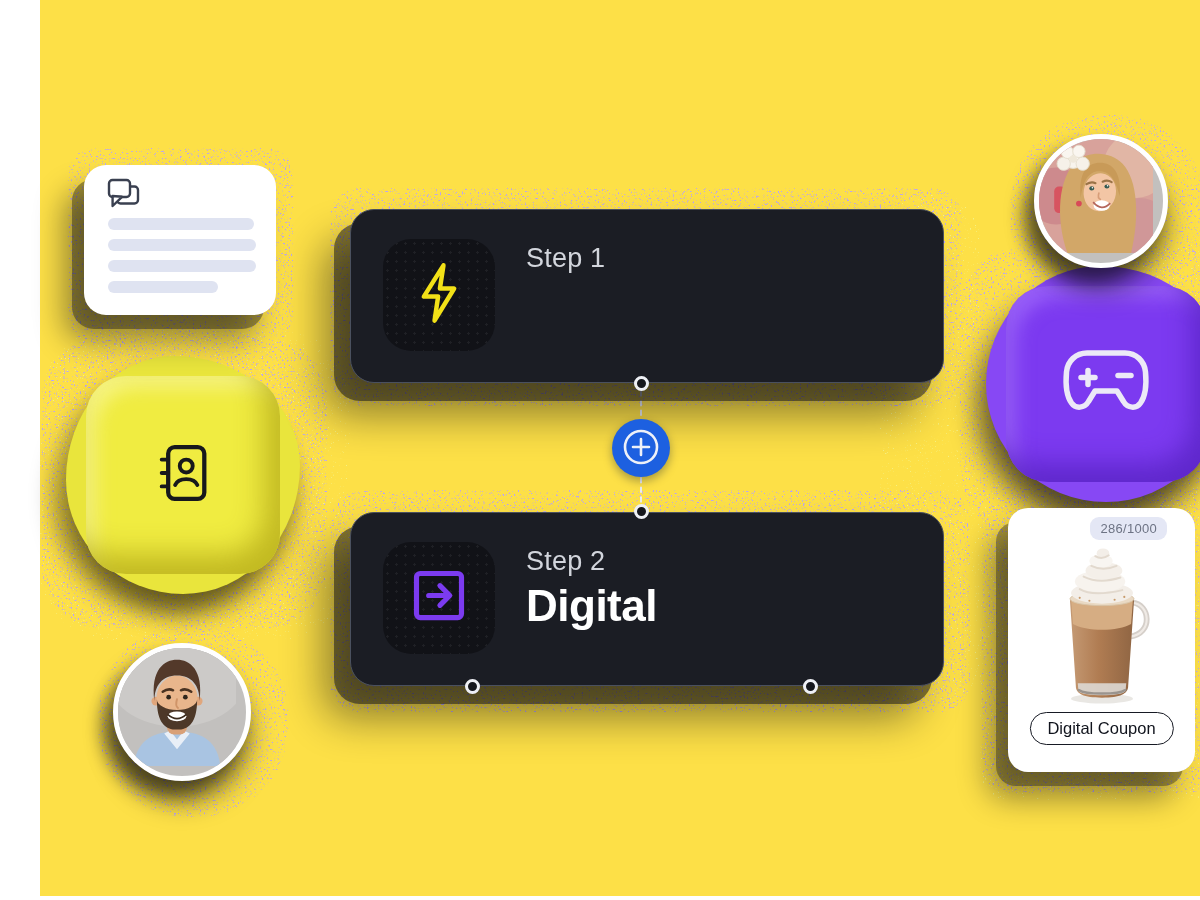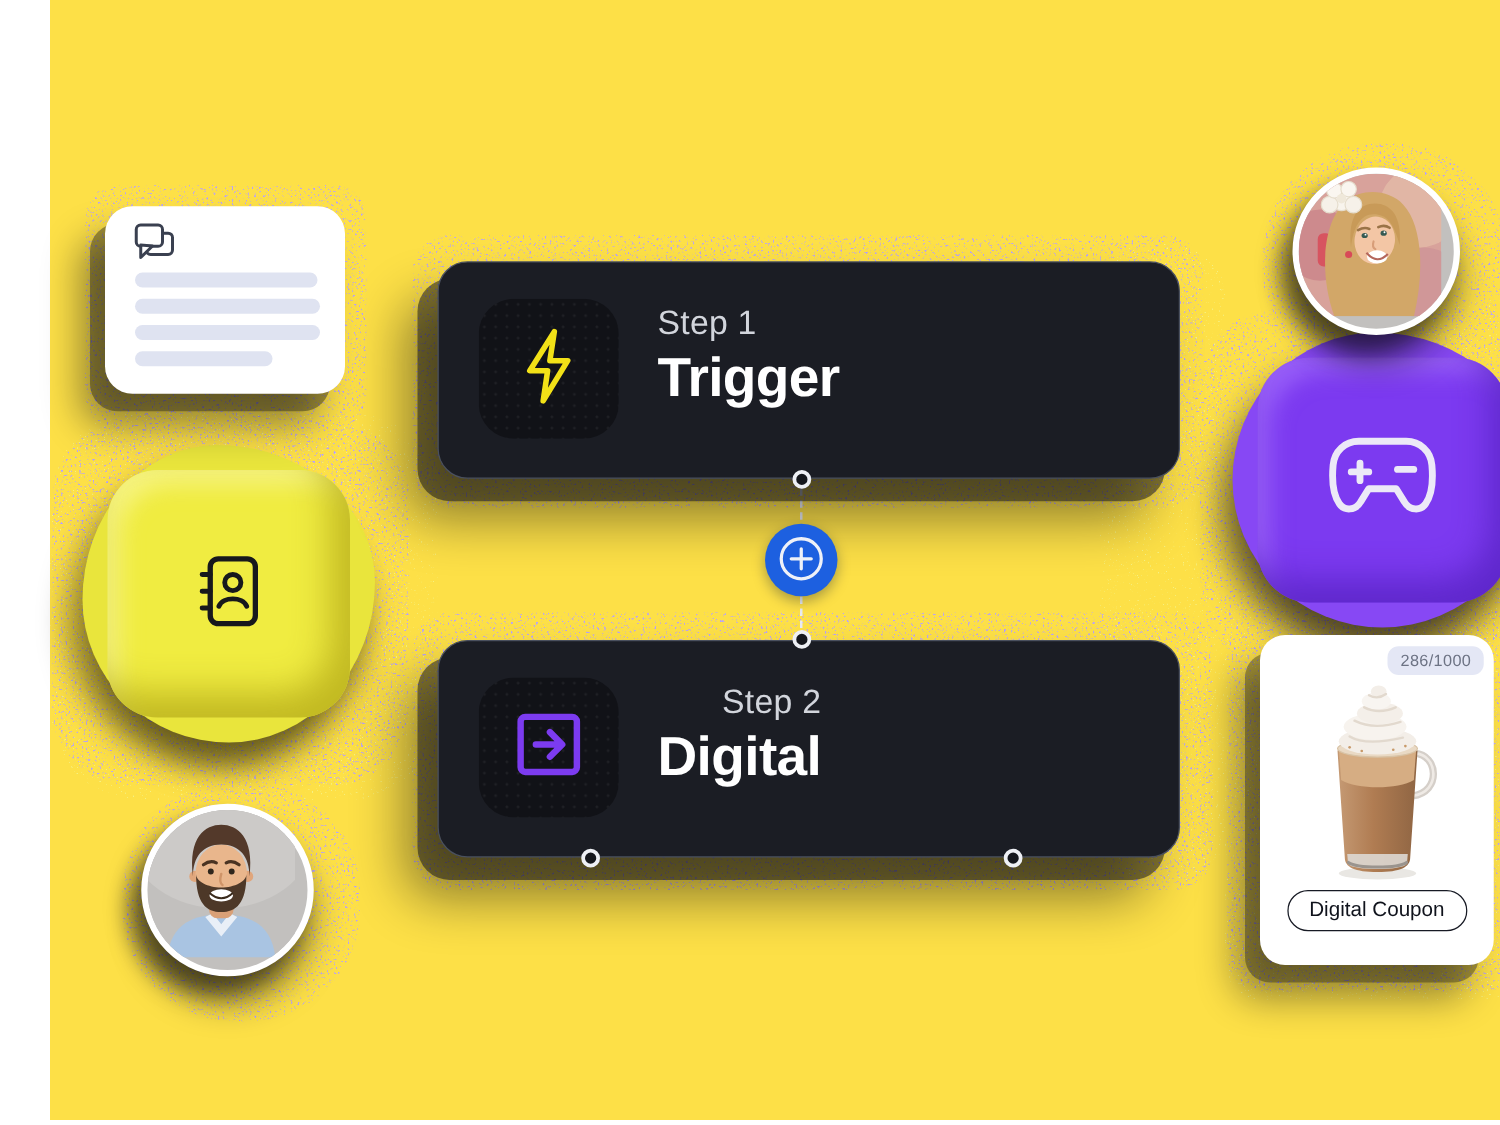--- a/index.html
+++ b/index.html
@@ -62,21 +62,21 @@
   .avatar-woman{left:994px;top:134px;width:124px;height:124px;}
 
   
   .step-card{
     position:absolute;left:310px;width:592px;height:172px;z-index:3;
     background:#1b1d24;border:1.5px solid #4a505e;border-radius:24px;
     box-shadow:-14px 16px 0 2px rgba(13,14,19,.5), -26px 32px 42px rgba(9,9,14,.45);
     cursor:pointer;
   }
   .card-trigger{top:209px;}
-  .card-action{top:512px;text-align:right;}
+  .card-action{top:512px;}
   .icon-tile{
     position:absolute;left:32px;top:29px;width:112px;height:112px;border-radius:28px;
     background-color:#111217;
     background-image:radial-gradient(rgba(255,255,255,.06) 1px, transparent 1.3px);
     background-size:9px 9px;
     display:flex;align-items:center;justify-content:center;
   }
   .step-texts{position:absolute;left:175px;top:33px;}
   .step-label{font-size:27px;color:#d2d5dc;letter-spacing:.2px;}
   .step-title{font-size:44px;font-weight:700;color:#ffffff;margin-top:4px;letter-spacing:-.5px;}
@@ -101,21 +101,21 @@
     cursor:pointer;box-shadow:0 4px 10px rgba(10,20,50,.35);
   }
 
   
   .coupon-card{
     position:absolute;left:968px;top:508px;width:187px;height:264px;z-index:3;
     background:#ffffff;border-radius:20px;
     box-shadow:-12px 14px 0 rgba(16,16,24,.35), -20px 26px 30px rgba(10,10,16,.42);
   }
   .coupon-badge{
-    position:absolute;top:9px;right:8px;background:#e4e7f5;color:#6d7384;
+    position:absolute;top:9px;right:28px;background:#e4e7f5;color:#6d7384;
     font-size:13px;letter-spacing:.3px;padding:4px 10px;border-radius:9px;
   }
   .coupon-img{position:absolute;left:31px;top:34px;}
   .coupon-btn{
     position:absolute;left:50%;transform:translateX(-50%);bottom:27px;
     height:33px;padding:0 17px;border-radius:17px;white-space:nowrap;
     border:1.7px solid #171a24;background:#ffffff;color:#10131c;
     font-size:16.5px;font-weight:500;font-family:Liberation Sans, sans-serif;cursor:pointer;
   }
 </style>
@@ -203,21 +203,20 @@
   <div class="step-card card-trigger">
     <div class="icon-tile">
       <span>
         <svg width="50" height="66" viewBox="0 0 56 72" fill="none">
           <path d="M33,5 L11,40 H27 L23,67 L45,31 H29 L33,5 Z" stroke="#f2e117" stroke-width="5" stroke-linejoin="round" stroke-linecap="round"></path>
         </svg>
       </span>
     </div>
     <div class="step-texts">
       <div class="step-label">Step 1</div>
-      <div class="step-title">Trigger</div>
     </div>
     <span class="port port-trigger-bottom"></span>
   </div>
 
   <div class="connector-line"></div>
   <button class="add-btn">
     <span>
       <svg width="40" height="40" viewBox="0 0 40 40" fill="none">
         <circle cx="20" cy="20" r="16" stroke="#eef1f8" stroke-width="2.6"></circle>
         <path d="M20,12 V28 M12,20 H28" stroke="#eef1f8" stroke-width="2.6" stroke-linecap="round"></path>

